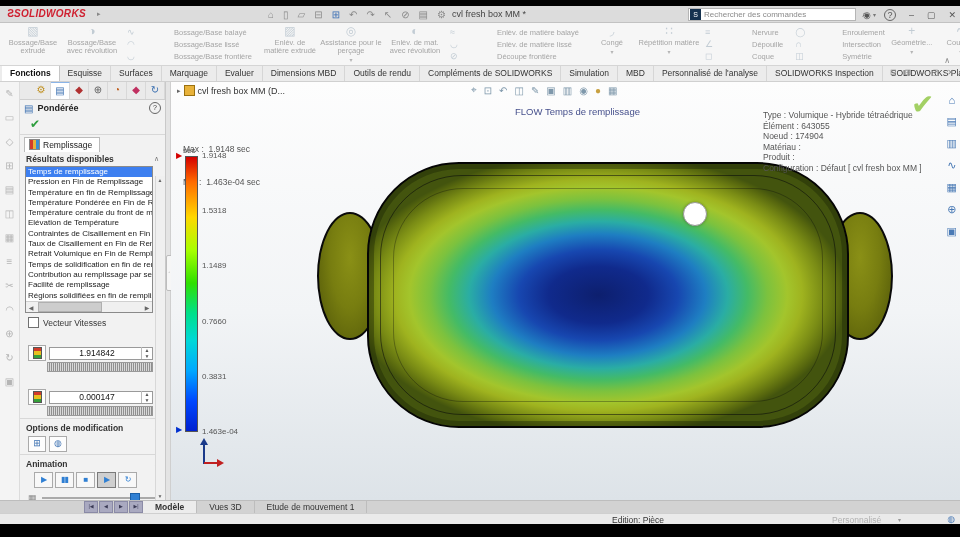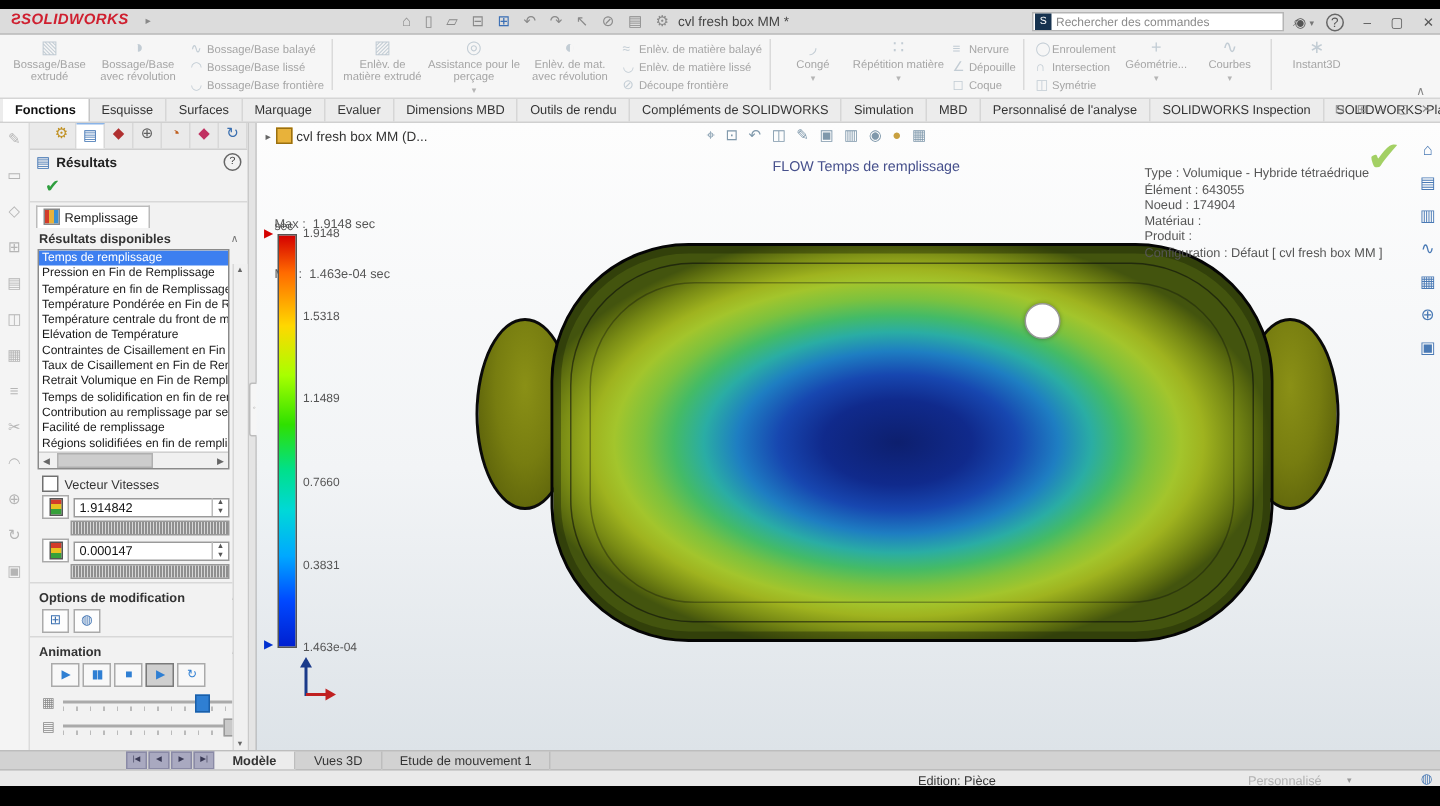--- a/index.html
+++ b/index.html
@@ -29,21 +29,21 @@
   .ribbon{left:0;top:23px;width:960px;height:43px;background:#f6f6f6;border-bottom:1px solid #d5d5d5;box-sizing:border-box;display:flex;align-items:flex-start;padding:2px 0 0 6px;}
   .rgroup{display:flex;align-items:flex-start;height:38px;}
   .rdiv{width:1px;height:34px;background:#dadada;margin:1px 4px 0 4px;}
   .rbig{display:flex;flex-direction:column;align-items:center;text-align:center;margin:0 1px;}
   .rbig .ric{font-size:12px;color:#c2ccd4;height:13px;line-height:13px;}
   .rbig .rlbl{font-size:7.5px;line-height:8px;color:#a5a5a5;margin-top:1px;}
   .rcaret{font-size:6px;color:#b5b5b5;margin-top:1px;}
   .rstack{display:flex;flex-direction:column;justify-content:flex-start;margin:1px 1px 0 3px;}
   .rsmall{display:flex;align-items:center;height:12px;white-space:nowrap;}
   .rsmall .ric2{font-size:9px;color:#c2ccd4;width:11px;}
-  .rsmall .rlbl{font-size:7.5px;color:#a5a5a5;}
+  .rsmall .rlbl{font-size:7.5px;color:#a5a5a5;margin-left:36px;}
   .ribbon-collapse{position:absolute;right:10px;top:56px;font-size:8px;color:#888;}
   .rb-w52{width:52px;} .rb-w56{width:56px;} .rb-w60{width:62px;} .rb-w46{width:46px;} .rb-w64{width:64px;} .rb-w50{width:50px;} .rb-w44{width:44px;}
   
   .cmdtabs{left:0;top:66px;width:960px;height:16px;background:#ececec;border-bottom:1px solid #d0d0d0;box-sizing:border-box;display:flex;align-items:stretch;padding-left:2px;}
   .cmdtab{font-size:8.5px;color:#333;line-height:15px;padding:0 8px;border-right:1px solid #d6d6d6;white-space:nowrap;}
   .cmdtab.active{background:#fff;font-weight:bold;color:#111;border-right:1px solid #c6c6c6;}
   .docwin{position:absolute;right:6px;top:68px;display:flex;gap:8px;}
   .docwin span{font-size:8px;color:#8a8a8a;}
   
   .leftstrip{left:0;top:82px;width:20px;height:418px;background:#f4f4f4;border-right:1px solid #dcdcdc;box-sizing:border-box;display:flex;flex-direction:column;align-items:center;padding-top:6px;gap:13px;}
@@ -62,21 +62,21 @@
   .secthdr{display:flex;align-items:center;height:13px;padding:0 6px 0 6px;font-size:8.5px;font-weight:bold;color:#333;}
   .secthdr .chev{margin-left:auto;color:#777;font-size:7px;font-weight:normal;}
   .listbox{margin:1px 12px 0 5px;background:#fff;border:1px solid #8a8a8a;height:145px;overflow:hidden;position:relative;}
   .listitem{font-size:8px;line-height:10.3px;white-space:nowrap;padding-left:2px;color:#1a1a1a;}
   .listitem.selected{background:#3d7ff0;color:#fff;}
   .hscroll{position:absolute;left:0;right:0;bottom:0;height:10px;background:#f0f0f0;border-top:1px solid #d0d0d0;display:flex;align-items:center;}
   .hs-arrow{width:10px;text-align:center;font-size:6px;color:#666;}
   .hs-thumb{height:8px;background:#cdcdcd;border:1px solid #b0b0b0;flex:0 0 62px;margin-left:2px;}
   .chkrow{display:flex;align-items:center;gap:4px;margin:4px 0 2px 8px;}
   .chkbox{width:9px;height:9px;border:1px solid #707070;background:#fff;}
-  .spinrow{display:flex;align-items:center;margin:2px 12px 0 8px;gap:3px;}
+  .spinrow{display:flex;align-items:center;margin:17px 12px 0 8px;gap:3px;text-align:center;}
   .spicon{width:16px;height:14px;background:#fdfdfd;border:1px solid #aaa;display:flex;align-items:center;justify-content:center;}
   .spicon i{display:block;width:7px;height:10px;background:linear-gradient(180deg,#d23b2a 0 33%,#e8c020 33% 66%,#36a03a 66% 100%);border:1px solid #555;}
   .spinput{flex:1;height:13px;background:#fff;border:1px solid #9a9a9a;display:flex;align-items:center;box-sizing:border-box;}
   .spinput .spv{flex:1;font-size:8.5px;padding-left:3px;color:#111;}
   .spinner{width:10px;border-left:1px solid #bbb;display:flex;flex-direction:column;align-items:center;font-size:5px;color:#555;line-height:6px;}
   .hatch{height:8px;margin:1px 12px 0 27px;border:1px solid #999;background:repeating-linear-gradient(90deg,#d8d8d8 0 1px,#8f8f8f 1px 2px);}
   .optbtns{display:flex;gap:3px;margin:2px 0 2px 8px;}
   .optbtn{width:16px;height:14px;background:#fdfdfd;border:1px solid #aaa;font-size:9px;color:#3a6fb0;text-align:center;line-height:13px;}
   .transport{display:flex;gap:2px;margin:2px 0 3px 14px;}
   .tbtn{width:17px;height:14px;background:#f8f8f8;border:1px solid #aaa;color:#2f7fd3;font-size:8px;text-align:center;line-height:13px;letter-spacing:-1px;}
@@ -350,21 +350,21 @@
   <div class="ptab" style="color: rgb(192, 144, 32);">⚙</div>
       <div class="ptab active" style="color: rgb(58, 111, 176);">▤</div>
       <div class="ptab" style="color: rgb(176, 48, 48);">◆</div>
       <div class="ptab" style="color: rgb(96, 96, 96);">⊕</div>
       <div class="ptab" style="color: rgb(192, 96, 32);">◔</div>
       <div class="ptab" style="color: rgb(192, 48, 96);">◆</div>
       <div class="ptab" style="color: rgb(58, 111, 176);">↻</div>
     </div>
   <div class="phdr">
     <span class="picon">▤</span>
-    <span class="ptitle">Résultats</span>
+    <span class="ptitle">Pondérée</span>
     <span class="help-circ">?</span>
   </div>
   <div class="pcheck">✔</div>
   <div class="pdiv"></div>
   <div class="studytab">
     <span class="studyicon"></span>
     <span>Remplissage</span>
   </div>
   <div class="secthdr">
     <span>Résultats disponibles</span>

